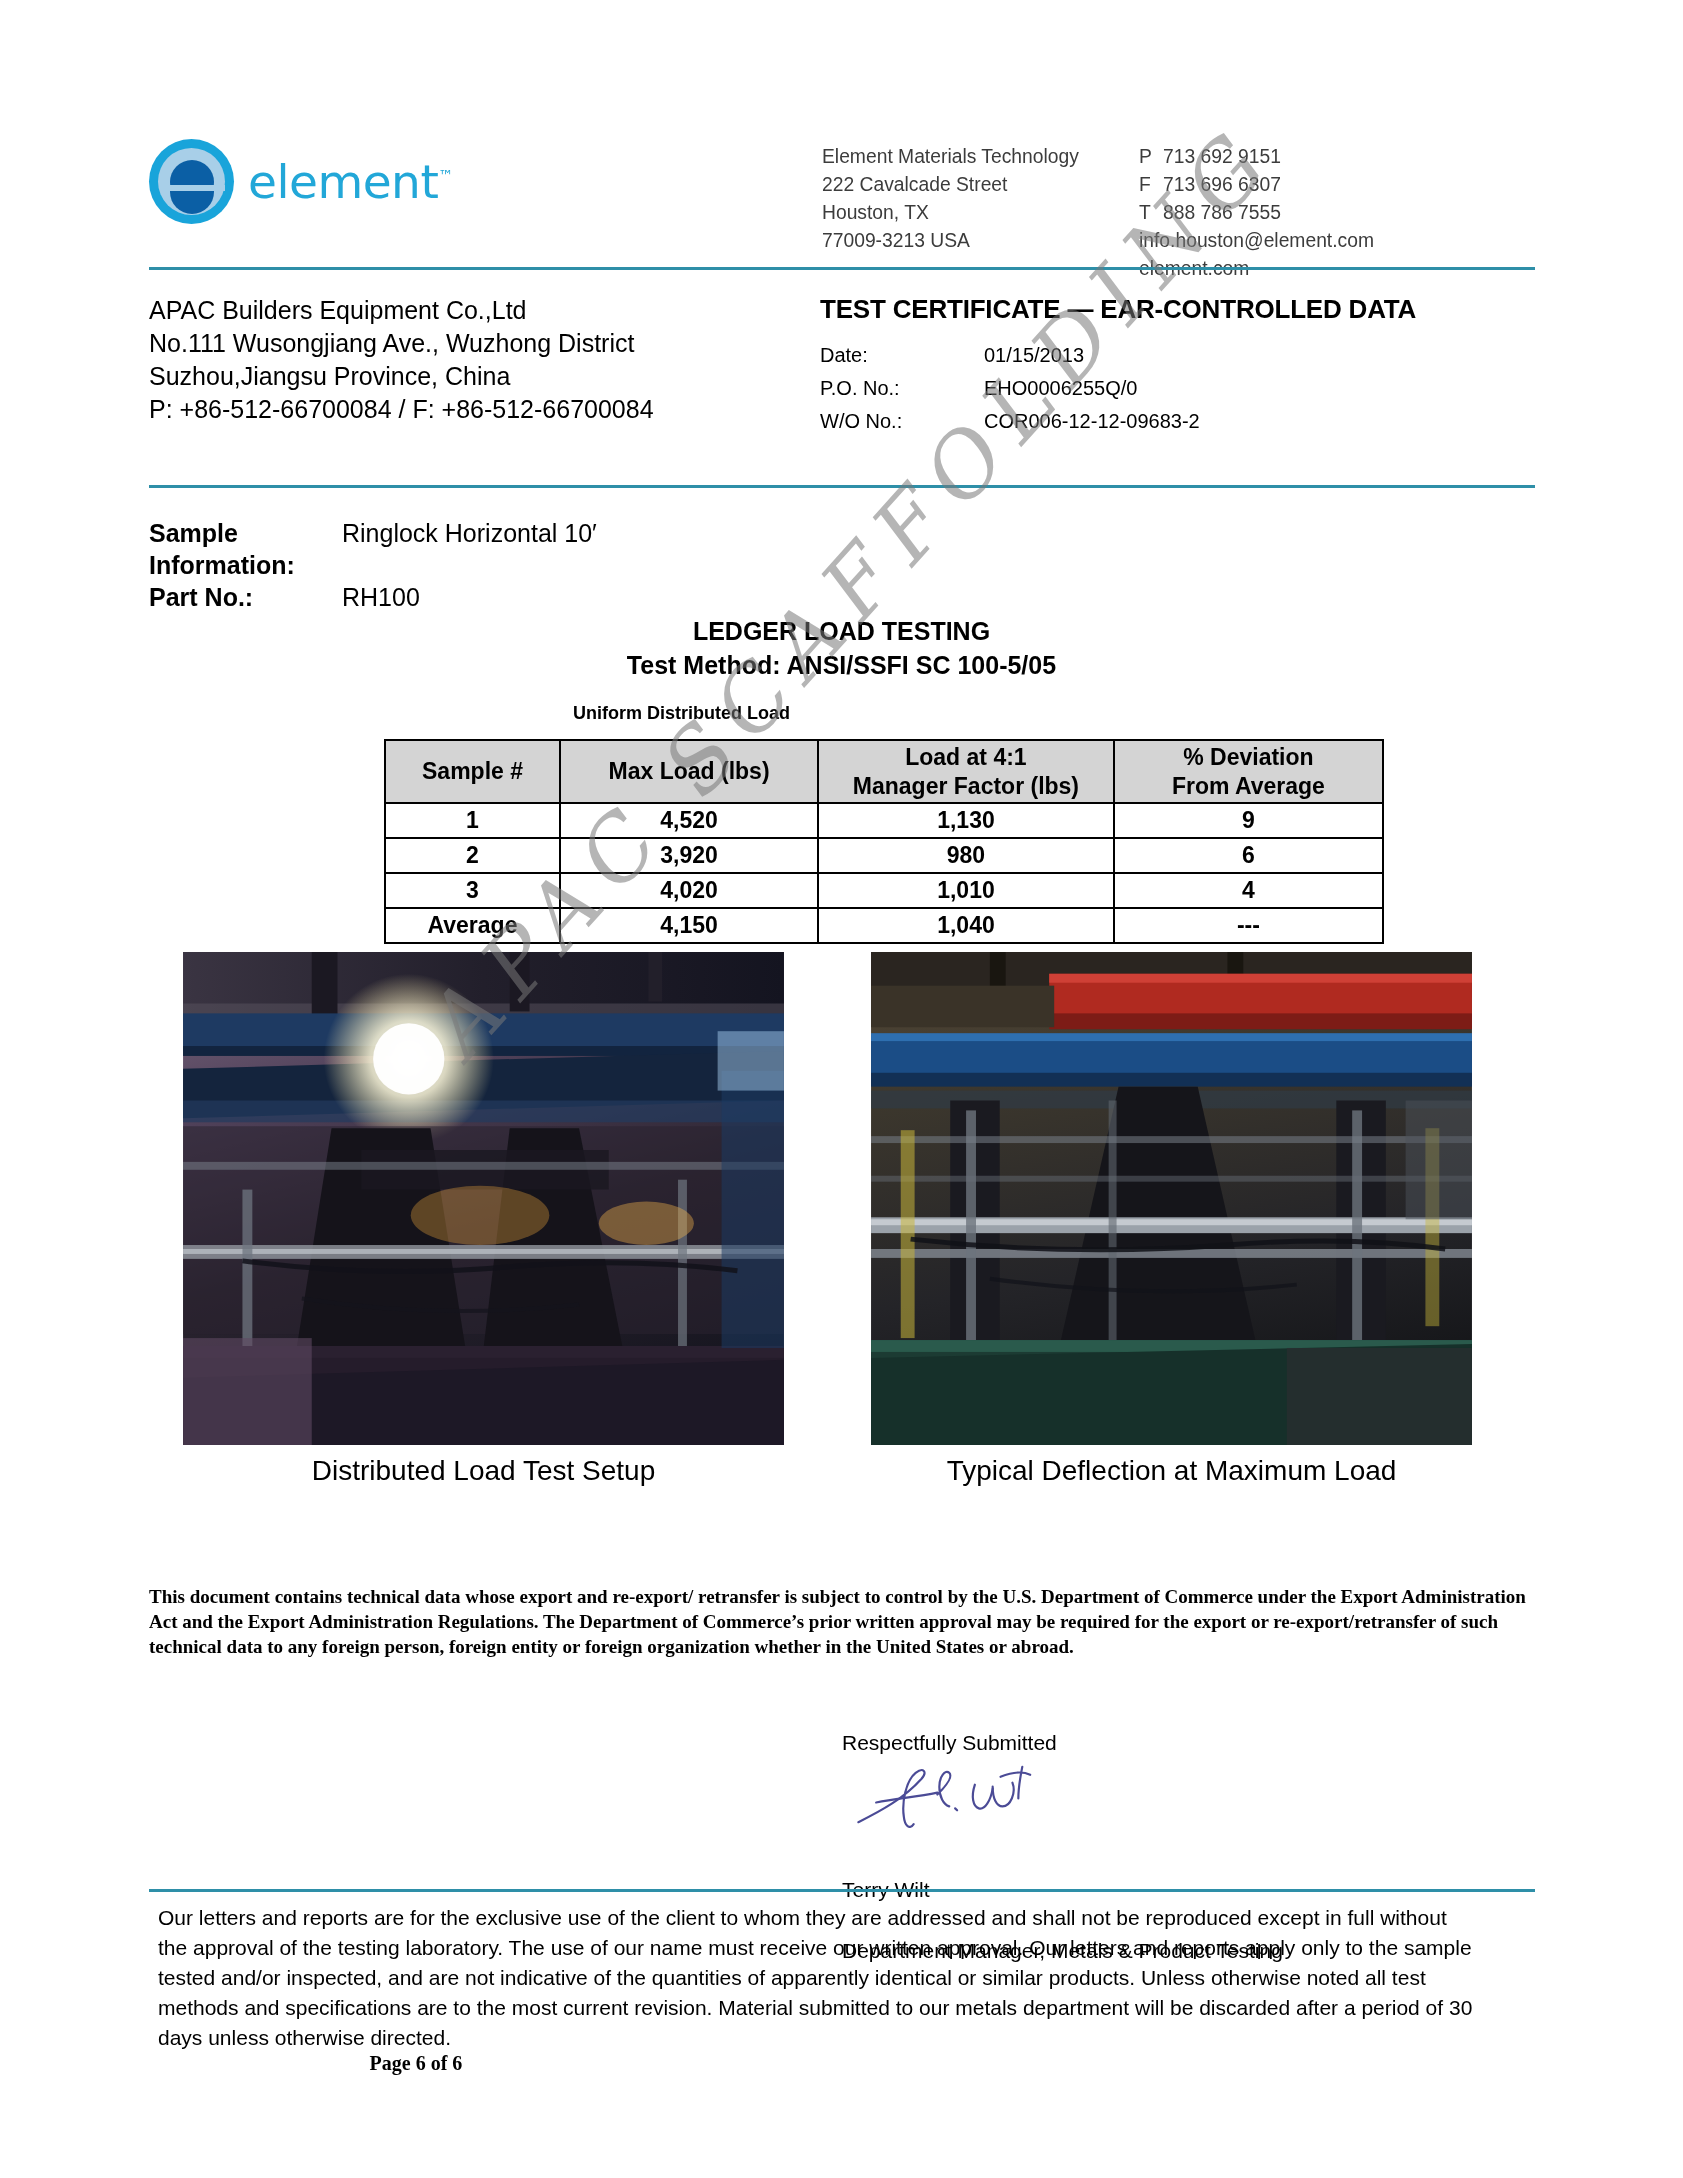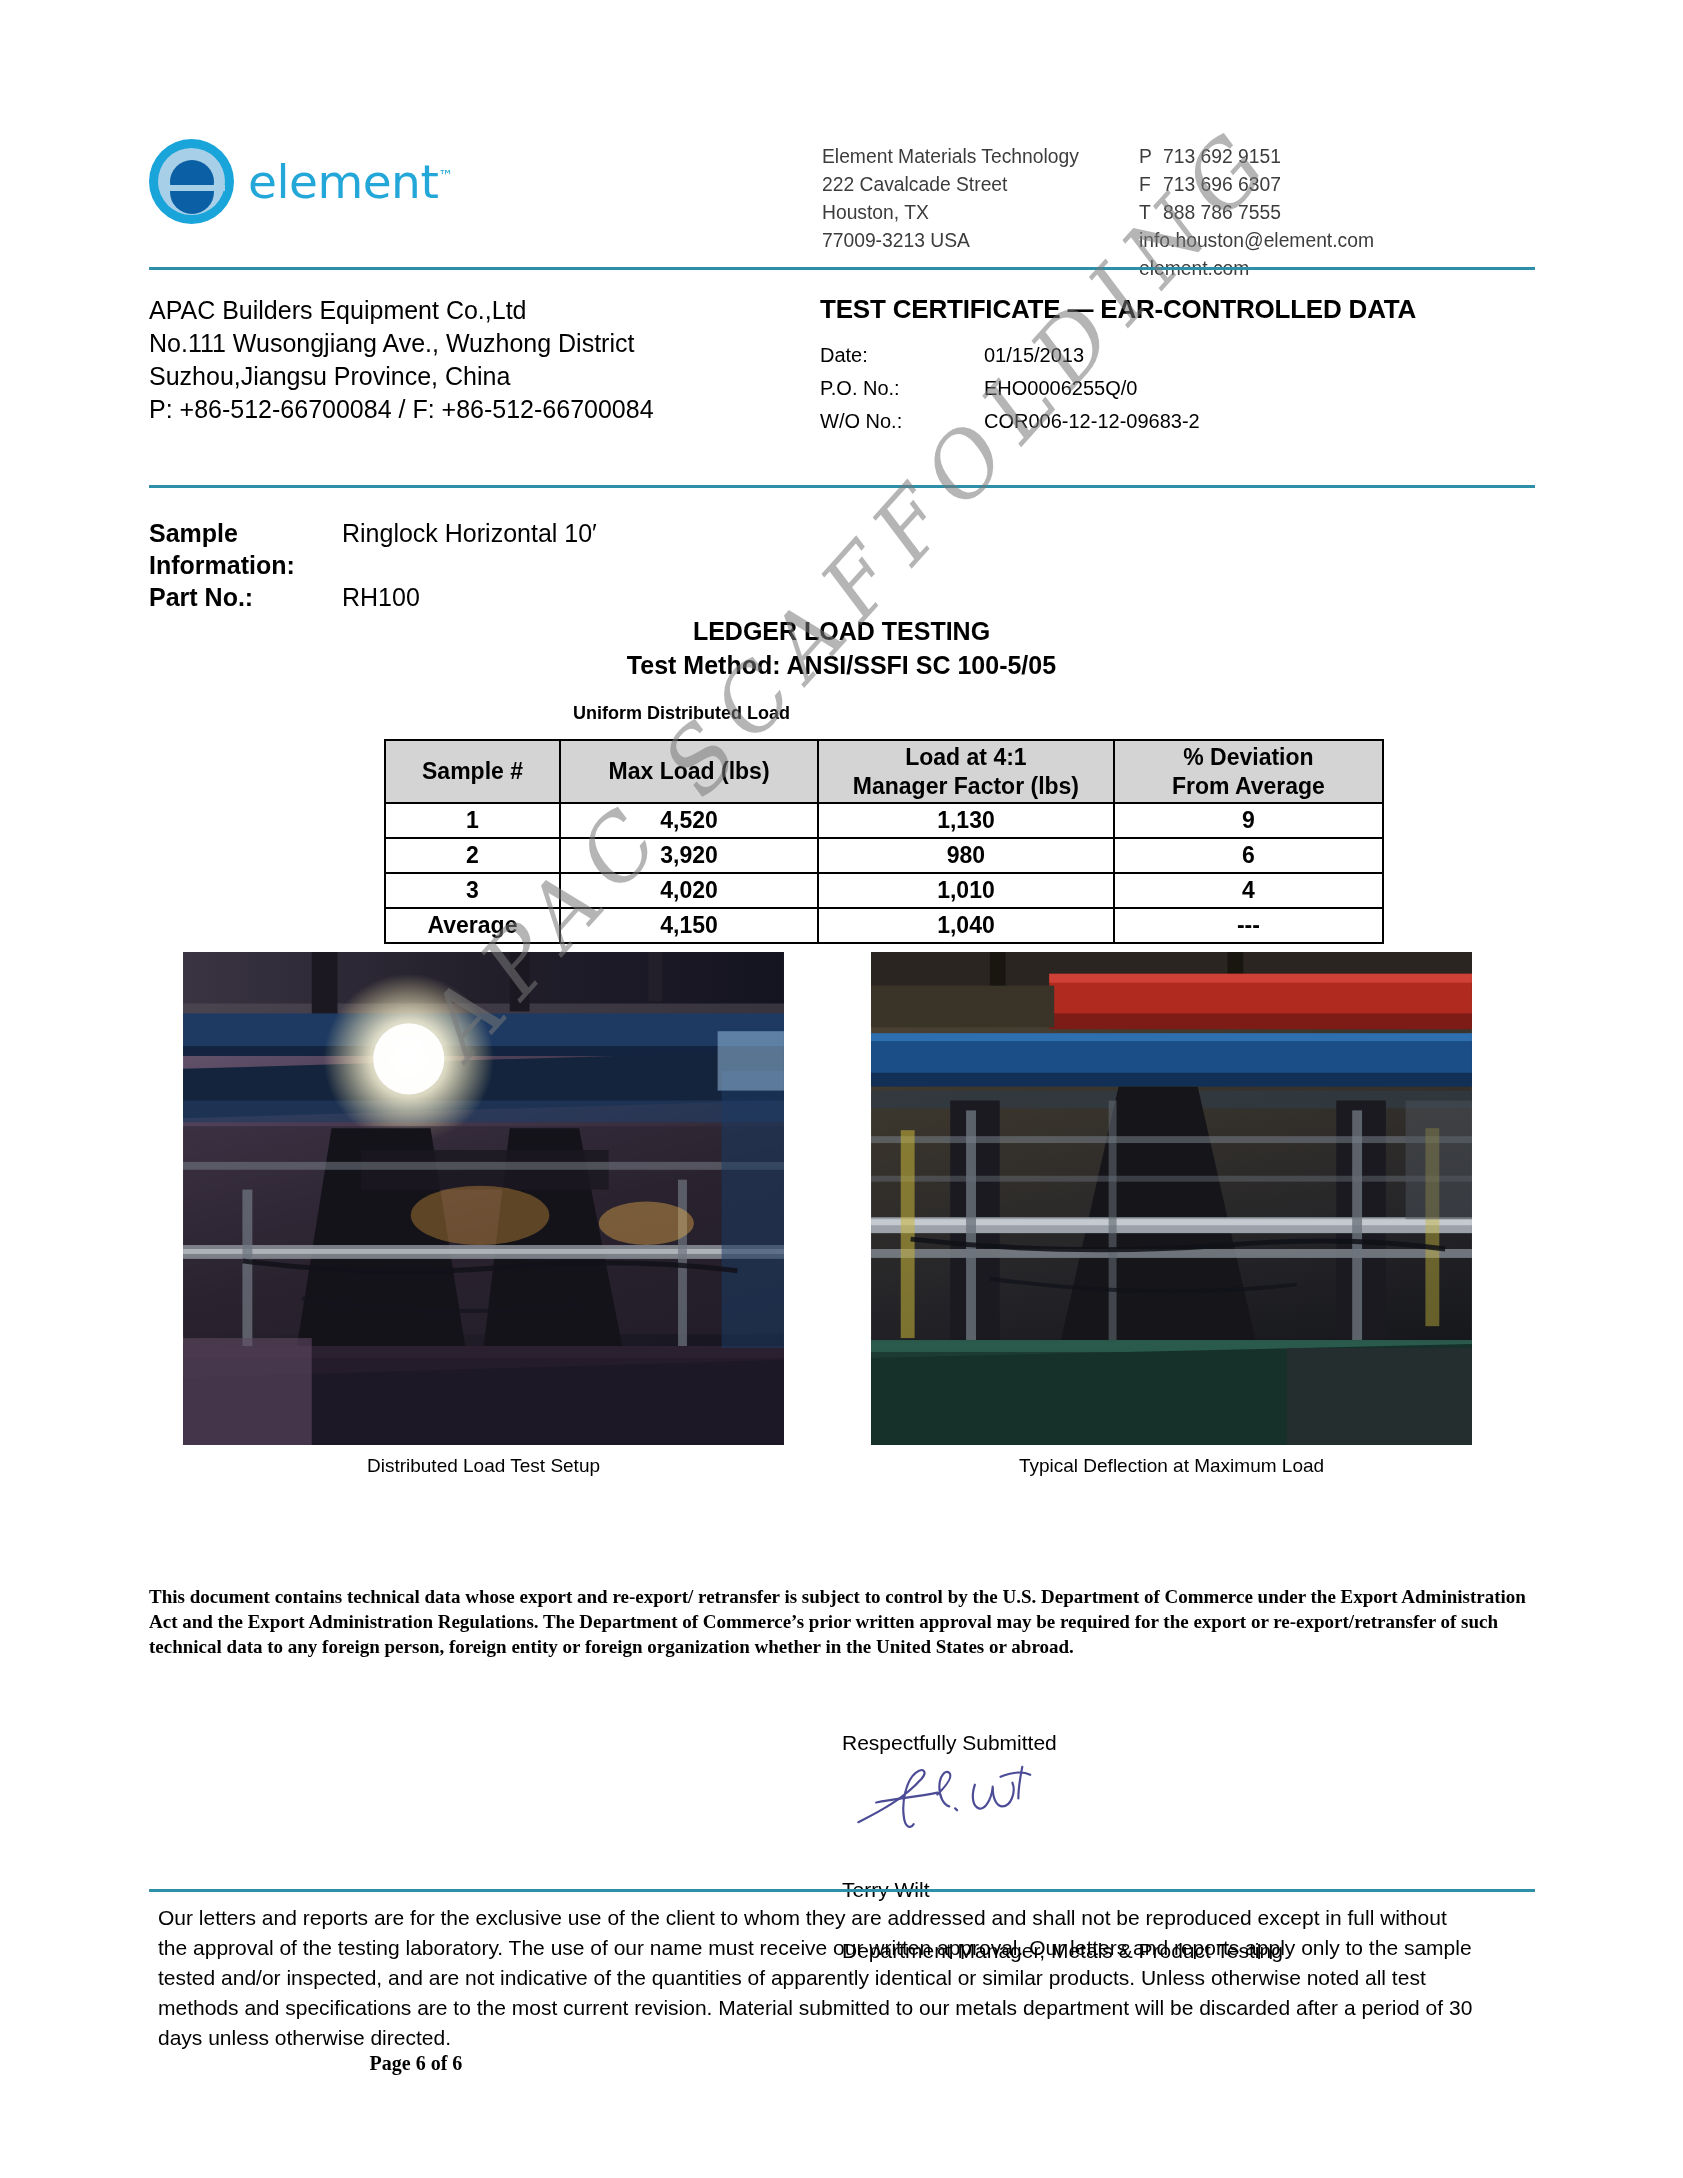--- a/index.html
+++ b/index.html
@@ -259,21 +259,21 @@
   }
   .photo-right {
     left: 871px;
     top: 952px;
     width: 601px;
     height: 493px;
   }
   .caption {
     position: absolute;
     top: 1455px;
-    font-size: 19px;
+    font-size: 28px;
     text-align: center;
   }
   .caption-left { left: 183px; width: 601px; }
   .caption-right { left: 871px; width: 601px; }
 
   
   .export-notice {
     position: absolute;
     left: 149px;
     top: 1584px;

